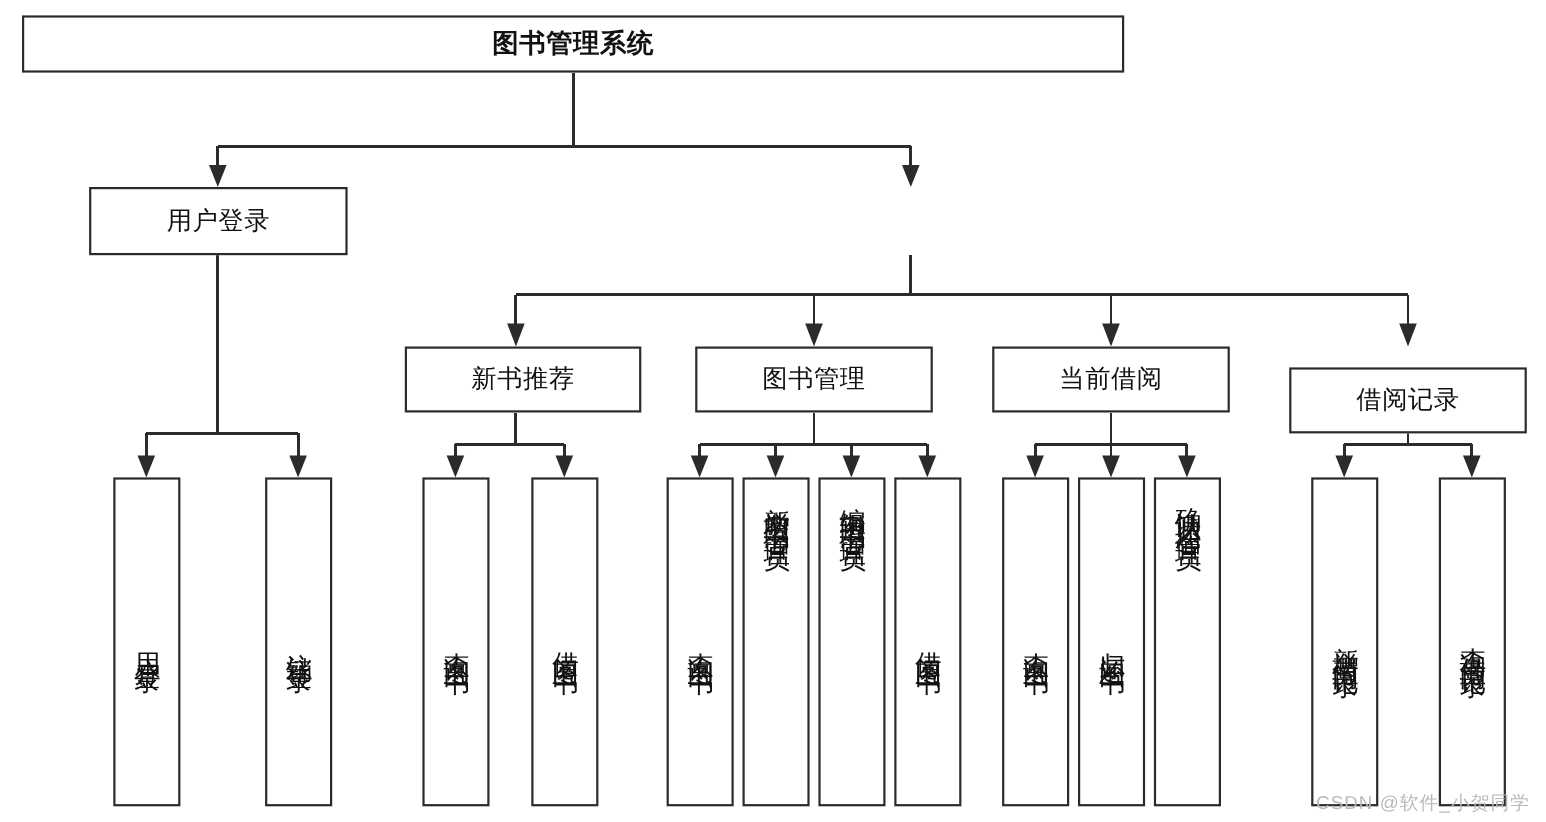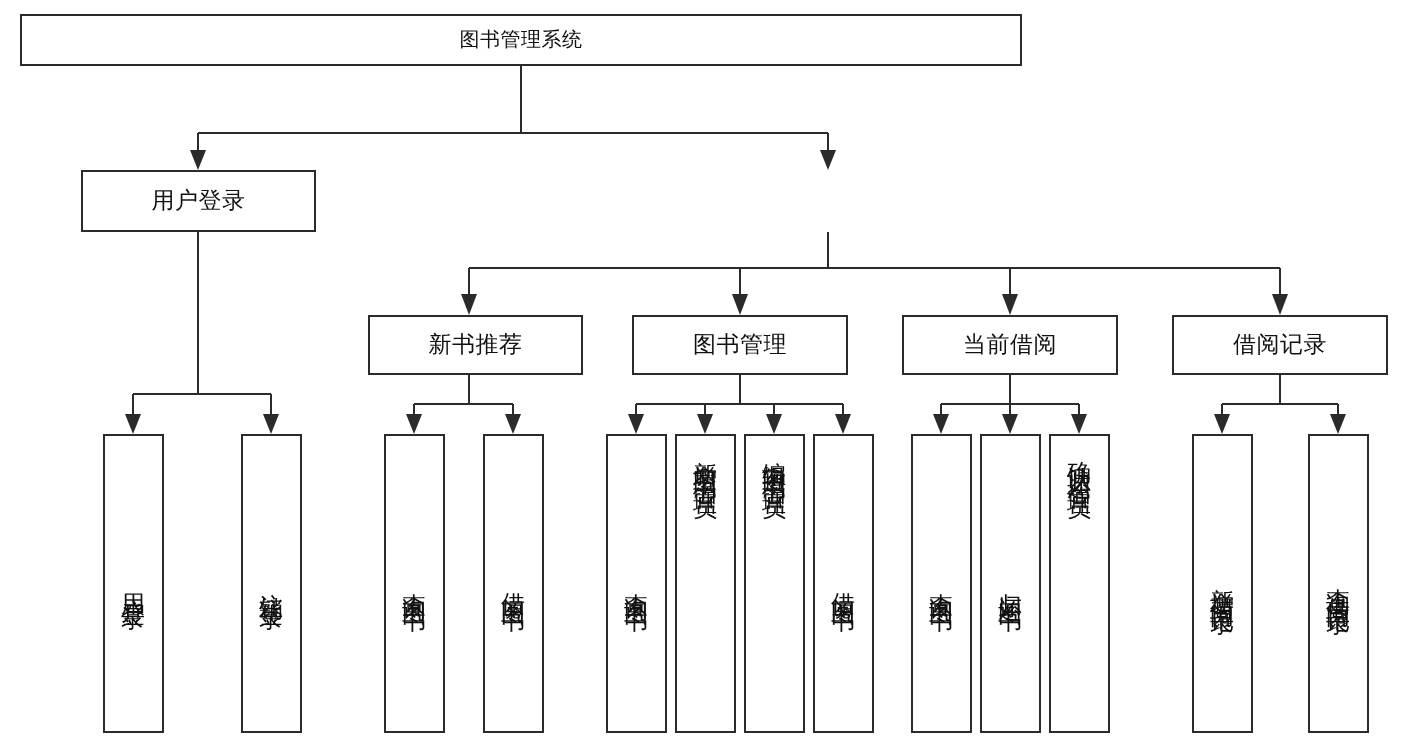--- a/index.html
+++ b/index.html
@@ -48,21 +48,21 @@
     letter-spacing:.5px;
     color:#111;
   }
   
   .horiz .lbl{
     font-size:23px;
     writing-mode:horizontal-tb;
     text-align:center;
     white-space:nowrap;
   }
-  #n-root .lbl{ font-size:20px; }
+  #n-root .lbl{ font-size:24px;font-weight:bold; }
 
   
   .leaf{
     align-items:flex-start;
     justify-content:center;
     padding-top:4px;
   }
   .leaf .lbl{
     writing-mode:vertical-rl;
     text-orientation:upright;
@@ -168,21 +168,21 @@
 
   <div class="node horiz" style="left:368px;top:315px;width:215px;height:60px;">
     <span class="lbl">新书推荐</span>
   </div>
   <div class="node horiz" style="left:632px;top:315px;width:216px;height:60px;">
     <span class="lbl">图书管理</span>
   </div>
   <div class="node horiz" style="left:902px;top:315px;width:216px;height:60px;">
     <span class="lbl">当前借阅</span>
   </div>
-  <div class="node horiz" style="left:1172px;top:315px;width:216px;height:60px;">
+  <div class="node horiz" style="left:1172px;top:334px;width:216px;height:60px;">
     <span class="lbl">借阅记录</span>
   </div>
 
   <div class="node leaf center" style="left:103px;top:434px;width:61px;height:299px;">
     <span class="lbl">用户登录</span>
   </div>
   <div class="node leaf center" style="left:241px;top:434px;width:61px;height:299px;">
     <span class="lbl">注销登录</span>
   </div>
 
@@ -216,14 +216,15 @@
     <span class="lbl">确认归还（管理员）</span>
   </div>
 
   <div class="node leaf center" style="left:1192px;top:434px;width:61px;height:299px;">
     <span class="lbl">新增借阅记录</span>
   </div>
   <div class="node leaf center" style="left:1308px;top:434px;width:61px;height:299px;">
     <span class="lbl">查询借阅记录</span>
   </div>
 
+  <div id="watermark">CSDN @软件_小贺同学</div>
 
 </div>
 
 </body></html>

